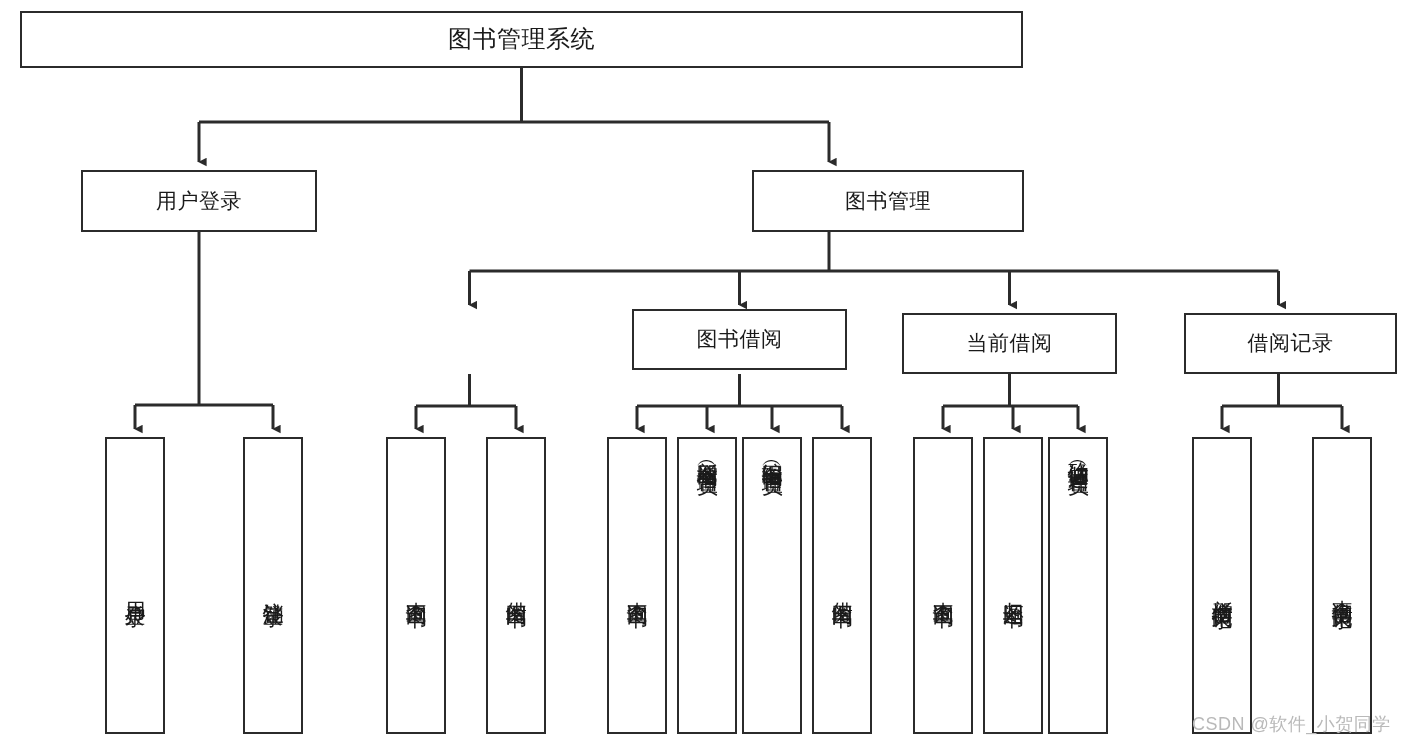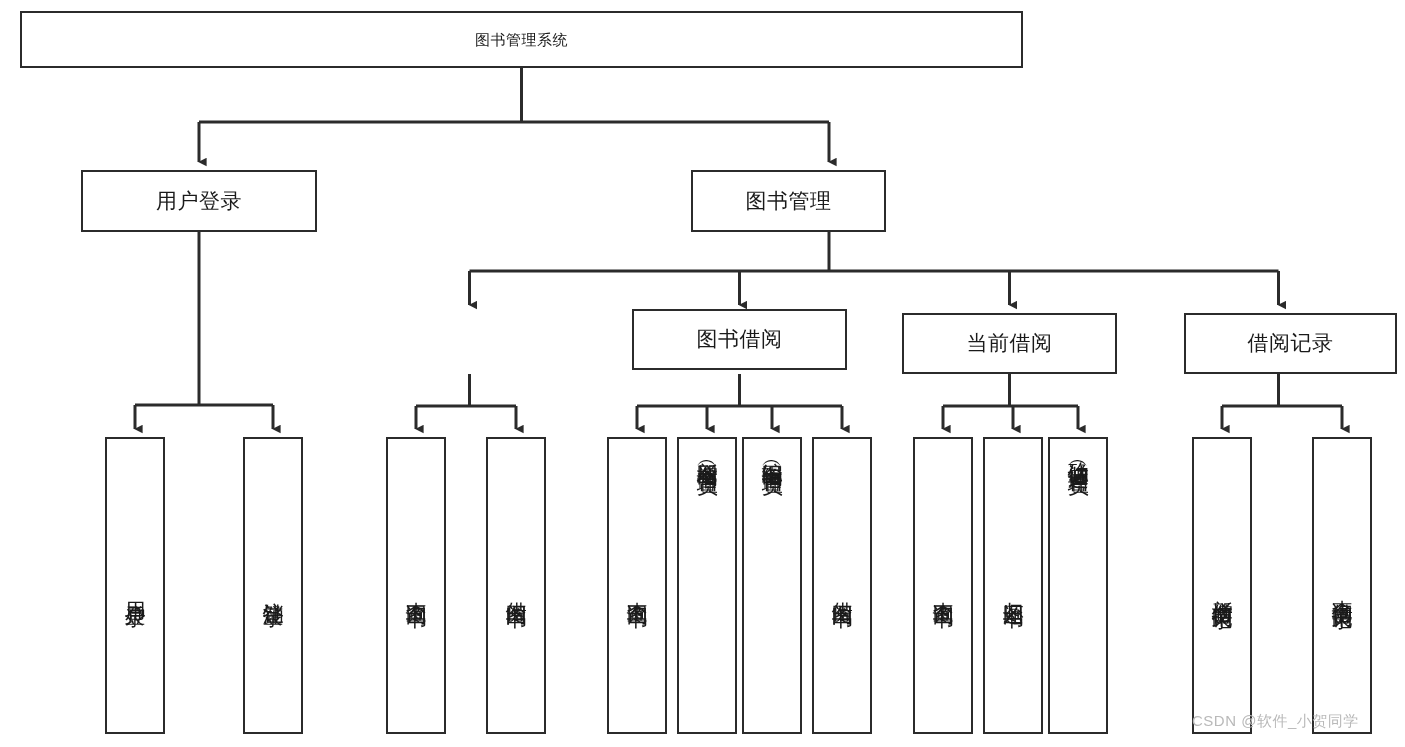--- a/index.html
+++ b/index.html
@@ -51,24 +51,24 @@
     padding-top: 6px;
   }
   .node.vertical .label {
     writing-mode: vertical-rl;
     text-orientation: upright;
     font-size: 21px;
     line-height: 1.06;
     letter-spacing: 2px;
     white-space: nowrap;
   }
-  .node.root .label { font-size: 15px; }
+  .node.root .label { font-size: 24px; }
   .watermark {
     position: absolute;
-    font-size: 15px;
+    font-size: 18px;
     color: #b9b9b9;
     white-space: nowrap;
     letter-spacing: 0.5px;
   }
 </style>
 </head>
 <body>
 
 <div id="diagram-root">
 
@@ -134,21 +134,21 @@
     </g>
   </svg>
 
   <div class="node horizontal root" style="left:20px; top:11px; width:1003px; height:57px;">
     <span class="label">图书管理系统</span>
   </div>
 
   <div class="node horizontal" style="left:81px; top:170px; width:236px; height:62px;">
     <span class="label">用户登录</span>
   </div>
-  <div class="node horizontal" style="left:691px; top:170px; width:195px; height:62px;">
+  <div class="node horizontal" style="left:752px; top:170px; width:272px; height:62px;">
     <span class="label">图书管理</span>
   </div>
 
   <div class="node horizontal" style="left:632px; top:309px; width:215px; height:61px;">
     <span class="label">图书借阅</span>
   </div>
   <div class="node horizontal" style="left:902px; top:313px; width:215px; height:61px;">
     <span class="label">当前借阅</span>
   </div>
   <div class="node horizontal" style="left:1184px; top:313px; width:213px; height:61px;">

